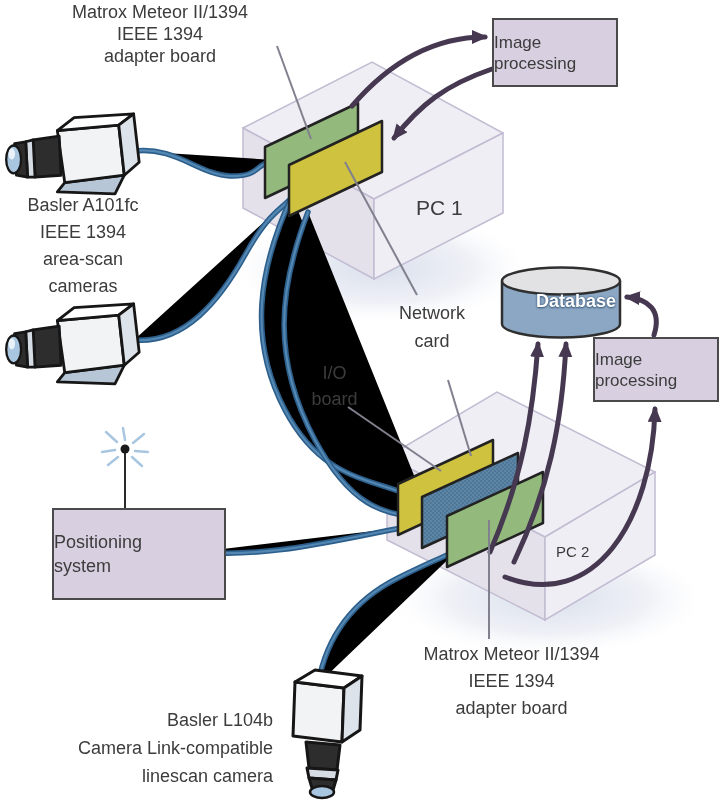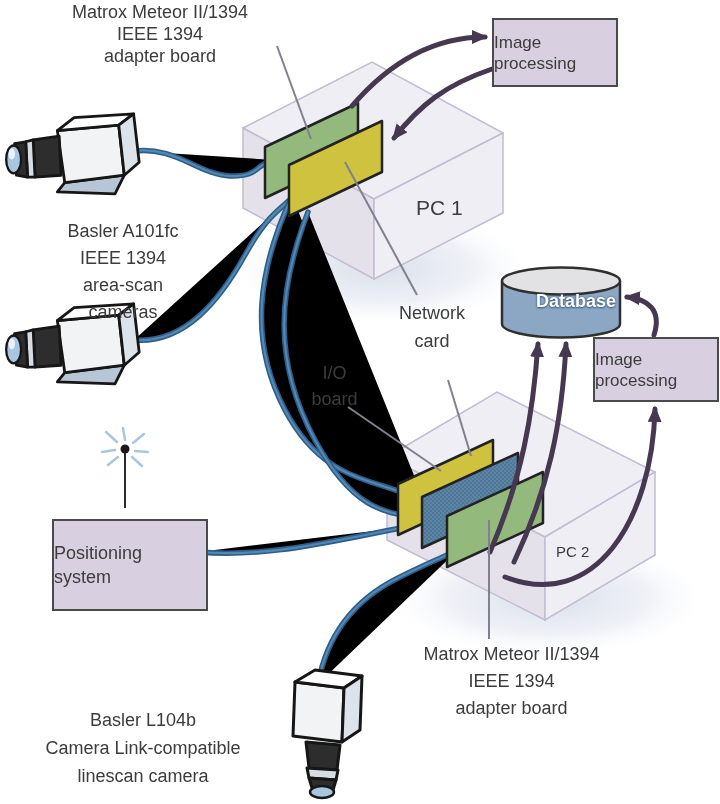--- a/index.html
+++ b/index.html
@@ -154,21 +154,21 @@
       <line class="ray" x1="132" y1="457" x2="142" y2="466"></line>
     </g>
   </svg>
 
   <div class="lbl" style="left:20px;top:1px;width:280px;">
     <div>Matrox Meteor II/1394</div>
     <div>IEEE 1394</div>
     <div>adapter board</div>
   </div>
 
-  <div class="lbl" style="left:0px;top:218px;width:166px;line-height:27px;padding-left:40px;">
+  <div class="lbl" style="left:0px;top:192px;width:166px;line-height:27px;">
     <div>Basler A101fc</div>
     <div>IEEE 1394</div>
     <div>area-scan</div>
     <div>cameras</div>
   </div>
 
   <div class="lbl" style="left:382px;top:299px;width:100px;line-height:28px;">
     <div>Network</div>
     <div>card</div>
   </div>
@@ -185,36 +185,36 @@
   <div class="lbl" style="left:556px;top:541px;font-size:15px;">
     <div>PC 2</div>
   </div>
 
   <div class="lbl" style="left:391px;top:641px;width:241px;line-height:27px;">
     <div>Matrox Meteor II/1394</div>
     <div>IEEE 1394</div>
     <div>adapter board</div>
   </div>
 
-  <div class="lbl" style="left:13px;top:706px;width:260px;line-height:28px;text-align:center;">
+  <div class="lbl" style="left:13px;top:706px;width:260px;line-height:28px;text-align:right;">
     <div>Basler L104b</div>
     <div>Camera Link-compatible</div>
     <div>linescan camera</div>
   </div>
 
   <div class="pbox" style="left:492px;top:18px;width:126px;height:69px;">
     <div>Image</div>
     <div>processing</div>
   </div>
 
   <div class="pbox" style="left:593px;top:337px;width:126px;height:65px;">
     <div>Image</div>
     <div>processing</div>
   </div>
 
-  <div class="pbox" style="left:52px;top:508px;width:156px;height:92px;font-size:18px;line-height:24px;margin-top:11px;">
+  <div class="pbox" style="left:52px;top:508px;width:174px;height:92px;font-size:18px;line-height:24px;">
     <div>Positioning</div>
     <div>system</div>
   </div>
 
   <div class="db-label" style="left:506px;top:291px;width:110px;">Database</div>
 
 </div>
 
 </body></html>

